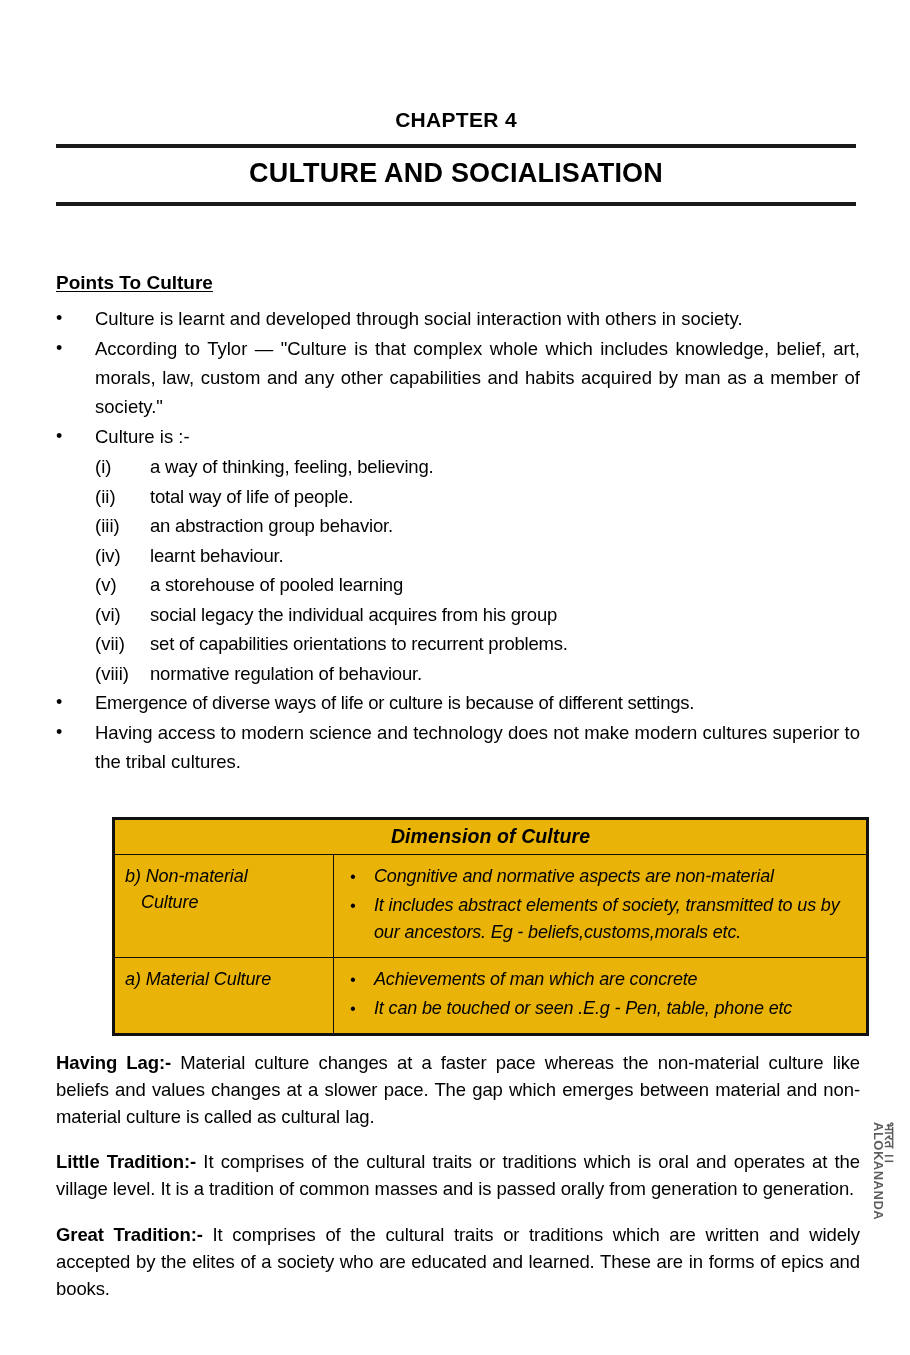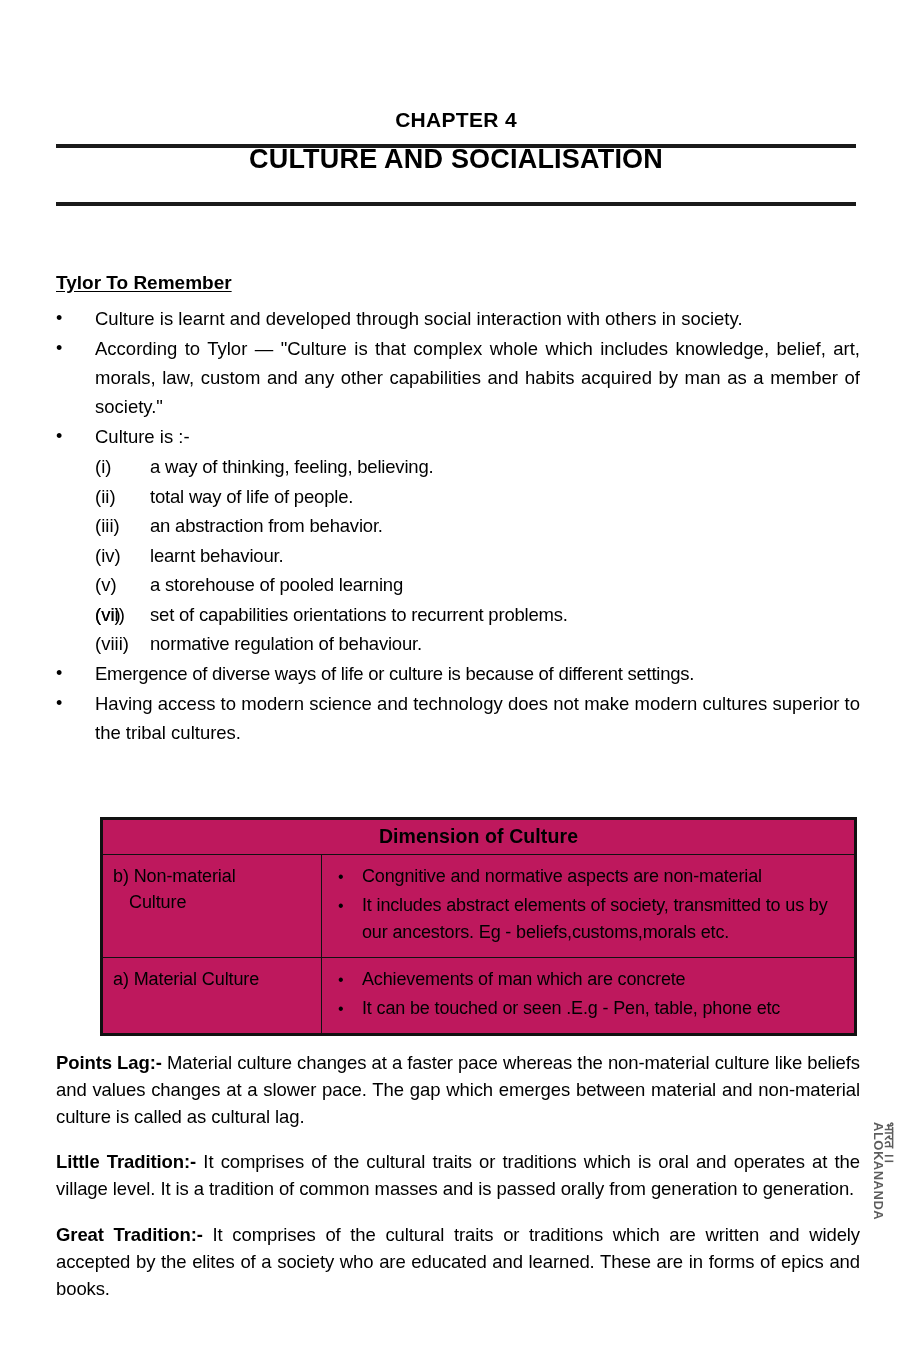--- a/index.html
+++ b/index.html
@@ -40,21 +40,21 @@
     width: 800px;
     height: 4px;
     background: #1a1a1a;
   }
   .rule-top { top: 144px; }
   .rule-bottom { top: 202px; }
 
   .chapter-title {
     position: absolute;
     left: 56px;
-    top: 144px;
+    top: 158px;
     width: 800px;
     text-align: center;
     font-size: 27px;
     font-weight: bold;
     letter-spacing: 0.2px;
   }
 
   
   .section-heading {
     position: absolute;
@@ -111,26 +111,27 @@
     top: 0;
     width: 86px;
     font-size: 18.5px;
     line-height: 29.5px;
     letter-spacing: 0px;
   }
 
   
   .dim-table {
     position: absolute;
-    left: 100px;
+    left: 112px;
     top: 817px;
     width: 753px;
     border: 2.5px solid #111;
     border-collapse: collapse;
-    background: #be185d;
+    background: #eab308;
+    font-style: italic;
   }
   .dim-table table {
     width: 100%;
     border-collapse: collapse;
   }
   .dim-table th, .dim-table td {
     border: 1.4px solid #111;
     vertical-align: top;
     padding: 0;
   }
@@ -211,21 +212,21 @@
 </head>
 <body>
 
 <div class="page">
 
   <div class="chapter-label">CHAPTER 4</div>
   <div class="rule rule-top"></div>
   <div class="chapter-title">CULTURE AND SOCIALISATION</div>
   <div class="rule rule-bottom"></div>
 
-  <div class="section-heading">Tylor To Remember</div>
+  <div class="section-heading">Points To Culture</div>
 
   <div class="blocklist">
 
     <div class="bullet-row">
       <span class="dot">•</span>
       <span class="txt just">Culture is learnt and developed through social interaction with others in society.</span>
     </div>
 
     <div class="bullet-row">
       <span class="dot">•</span>
@@ -241,32 +242,33 @@
       <div class="roman-row">
         <span class="num">(i)</span>
         <span>a way of thinking, feeling, believing.</span>
       </div>
       <div class="roman-row">
         <span class="num">(ii)</span>
         <span>total way of life of people.</span>
       </div>
       <div class="roman-row">
         <span class="num">(iii)</span>
-        <span>an abstraction from behavior.</span>
+        <span>an abstraction group behavior.</span>
       </div>
       <div class="roman-row">
         <span class="num">(iv)</span>
         <span>learnt behaviour.</span>
       </div>
       <div class="roman-row">
         <span class="num">(v)</span>
         <span>a storehouse of pooled learning</span>
       </div>
       <div class="roman-row">
         <span class="num">(vi)</span>
+        <span>social legacy the individual acquires from his group</span>
       </div>
       <div class="roman-row">
         <span class="num">(vii)</span>
         <span>set of capabilities orientations to recurrent problems.</span>
       </div>
       <div class="roman-row">
         <span class="num">(viii)</span>
         <span>normative regulation of behaviour.</span>
       </div>
     </div>
@@ -319,21 +321,21 @@
             <span>It can be touched or seen .E.g - Pen, table, phone etc</span>
           </div>
         </td>
       </tr>
     </tbody>
       </table>
   </div>
 
   <div class="defs">
     <p class="def-para">
-      <b>Points Lag:-</b><span> Material culture changes at a faster pace whereas the non-material culture like beliefs and values changes at a slower pace. The gap which emerges between material and non-material culture is called as cultural lag.</span>
+      <b>Having Lag:-</b><span> Material culture changes at a faster pace whereas the non-material culture like beliefs and values changes at a slower pace. The gap which emerges between material and non-material culture is called as cultural lag.</span>
     </p>
     <p class="def-para">
       <b>Little Tradition:-</b><span> It comprises of the cultural traits or traditions which is oral and operates at the village level. It is a tradition of common masses and is passed orally from generation to generation.</span>
     </p>
     <p class="def-para">
       <b>Great Tradition:-</b><span> It comprises of the cultural traits or traditions which are written and widely accepted by the elites of a society who are educated and learned. These are in forms of epics and books.</span>
     </p>
   </div>
 
   <div class="margin-mark">

